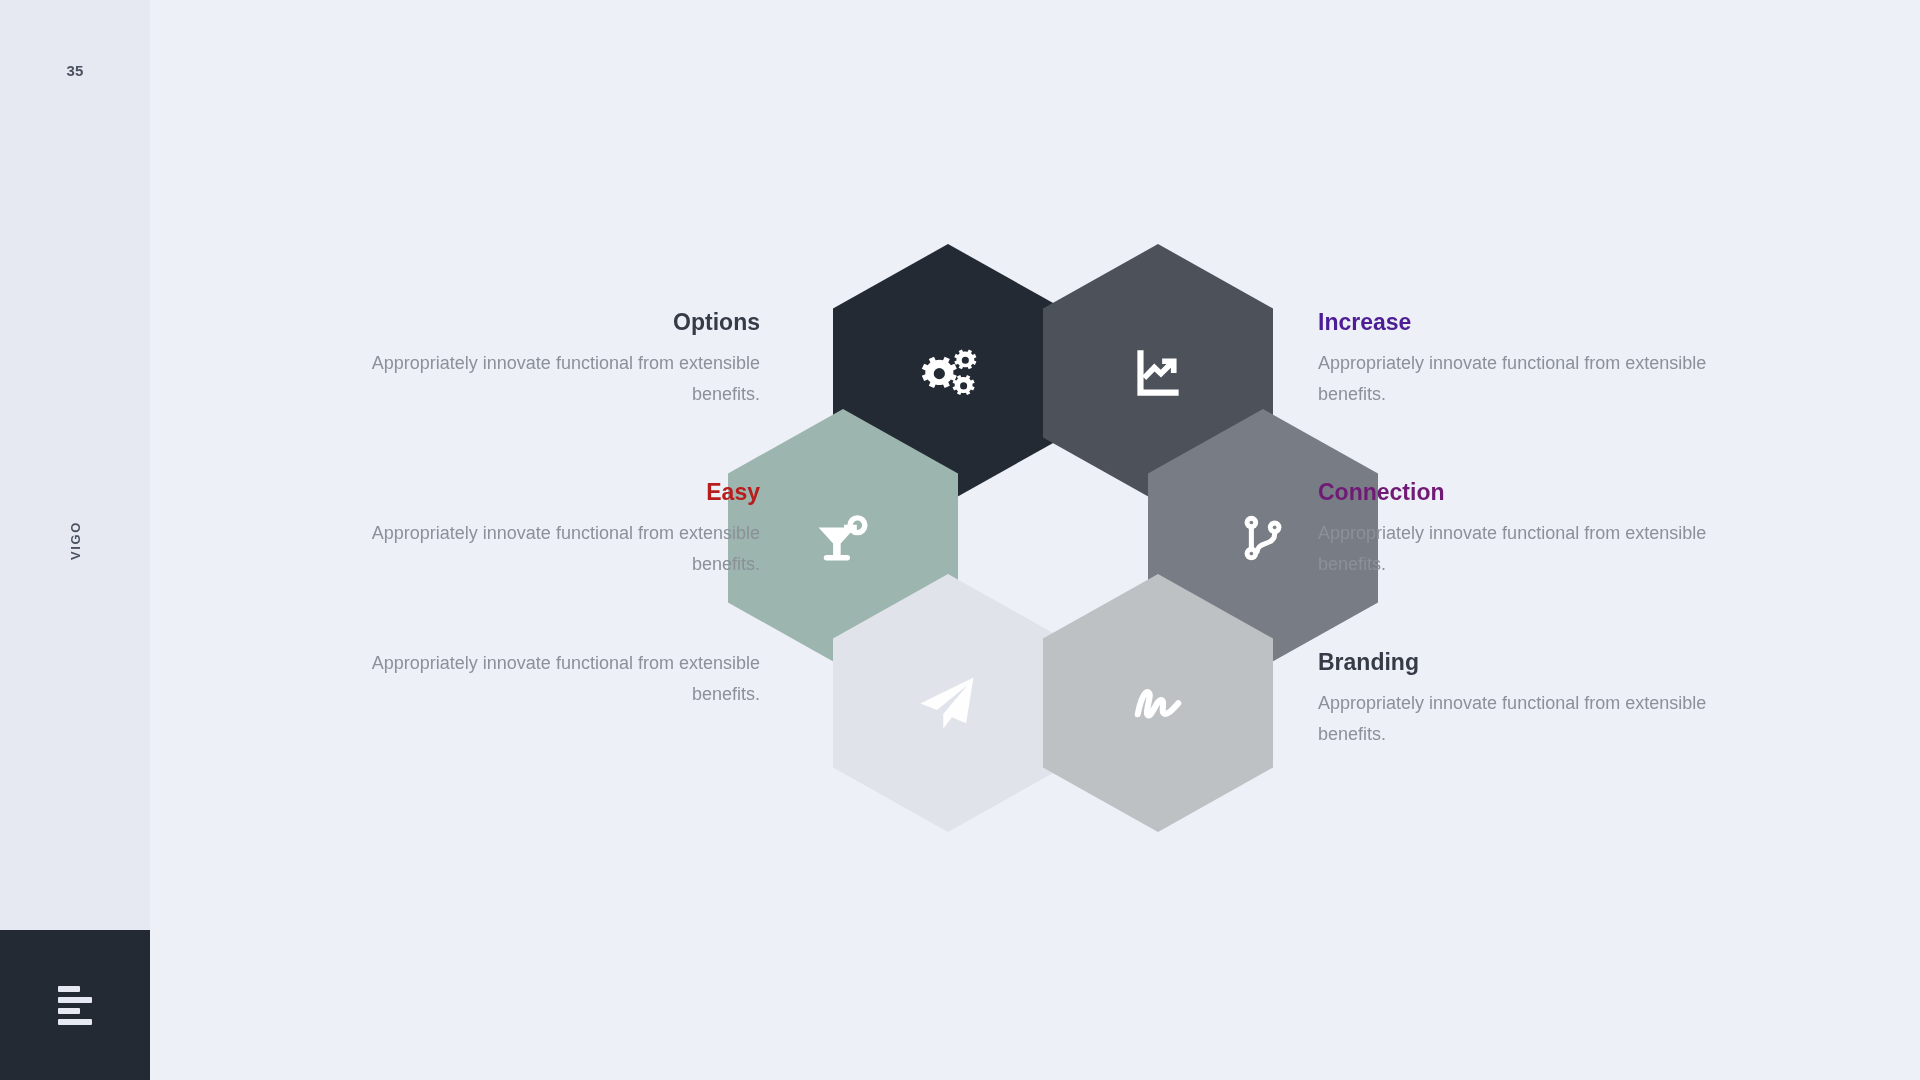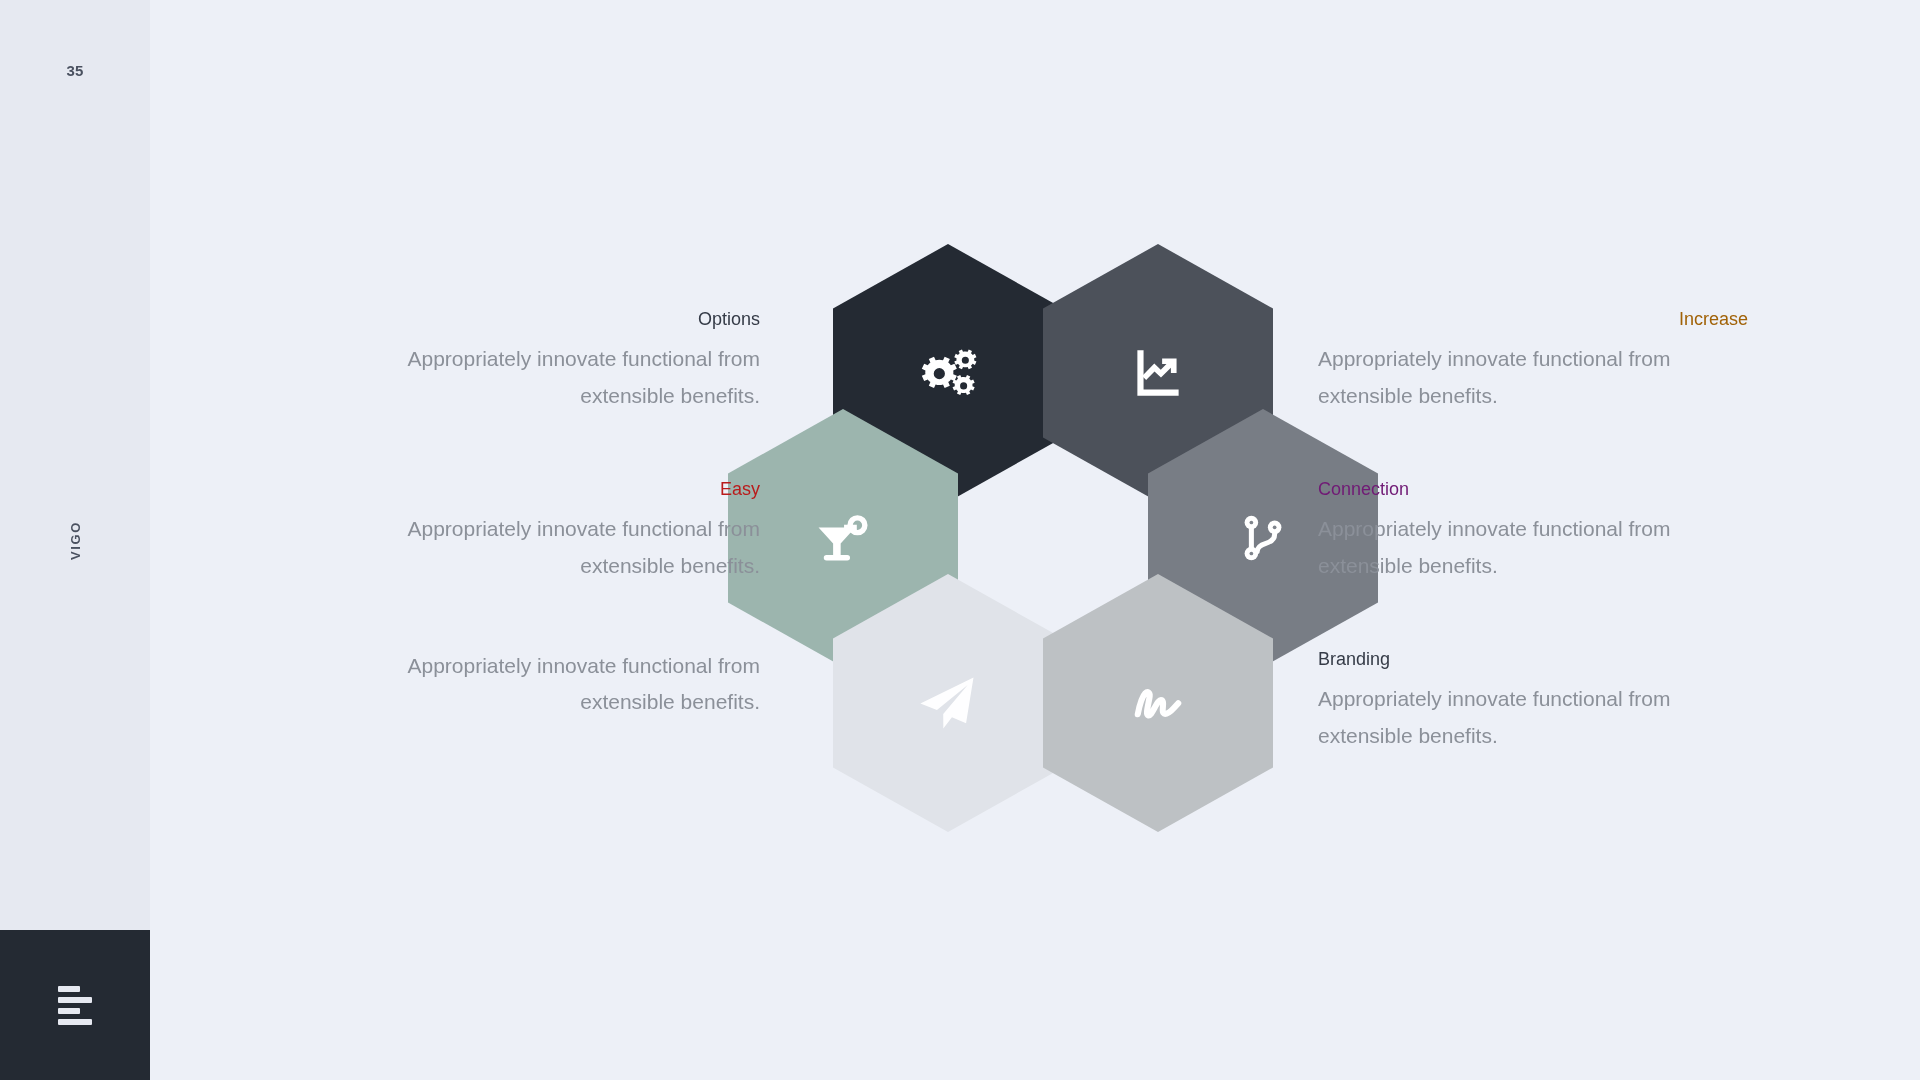--- a/index.html
+++ b/index.html
@@ -69,25 +69,25 @@
   .hex.p-topleft     { left:-7px;  top:-18px; }
   .hex.p-topright    { left:203px; top:-18px; }
   .hex.p-midleft     { left:-112px; top:147px; }
   .hex.p-midright    { left:308px; top:147px; }
   .hex.p-botleft     { left:-7px;  top:312px; }
   .hex.p-botright    { left:203px; top:312px; }
 
   
   .item-text { position:absolute; width:430px; }
   .item-text .title {
-    font-size:18px; font-weight:normal; color:#353b47;
+    font-size:23px; font-weight:bold; color:#353b47;
     line-height:1.3; margin-bottom:10px;
   }
   .item-text .desc {
-    font-size:21px; color:#8b9099; line-height:1.72; font-weight:400;
+    font-size:18px; color:#8b9099; line-height:1.72; font-weight:400;
   }
   .side-left  { text-align:right; }
   .side-right { text-align:left; }
 
   .t-options    { left:330px;  top:308px; }
   .t-easy       { left:330px;  top:478px; }
   .t-promotion  { left:330px;  top:648px; }
   .t-increase   { left:1318px; top:308px; }
   .t-connection { left:1318px; top:478px; }
   .t-branding   { left:1318px; top:648px; }
@@ -187,21 +187,21 @@
   <div class="item-text side-left t-easy">
     <div class="title" style="color: #b91c1c;">Easy</div>
     <div class="desc" style="color: rgb(139, 144, 153);">Appropriately innovate functional from extensible benefits.</div>
   </div>
 
   <div class="item-text side-left t-promotion">
     <div class="desc" style="color: rgb(139, 144, 153);">Appropriately innovate functional from extensible benefits.</div>
   </div>
 
   <div class="item-text side-right t-increase">
-    <div class="title" style="color: #a16207; text-align: right;">Increase</div>
+    <div class="title" style="color: #4c1d95;">Increase</div>
     <div class="desc" style="color: rgb(139, 144, 153);">Appropriately innovate functional from extensible benefits.</div>
   </div>
 
   <div class="item-text side-right t-connection">
     <div class="title" style="color: #701a75;">Connection</div>
     <div class="desc" style="color: rgb(139, 144, 153);">Appropriately innovate functional from extensible benefits.</div>
   </div>
 
   <div class="item-text side-right t-branding">
     <div class="title" style="color: rgb(53, 59, 71);">Branding</div>

